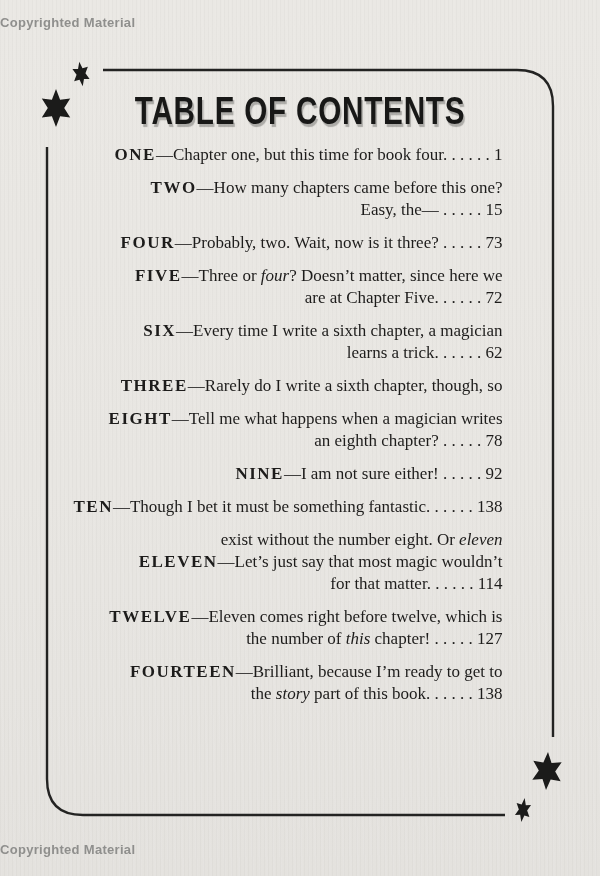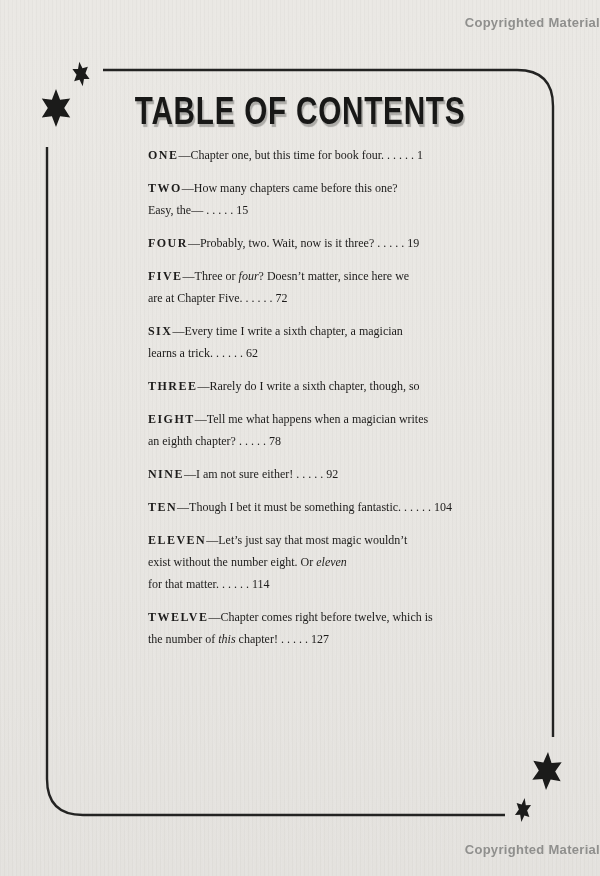--- a/index.html
+++ b/index.html
@@ -5,39 +5,39 @@
   html,body { margin:0; padding:0; background:#d5d4d1; }
   .page {
     position:relative; width:600px; height:876px; overflow:hidden;
     background:
       repeating-linear-gradient(90deg, rgba(120,118,112,0.045) 0 1px, rgba(0,0,0,0) 1px 4px),
       repeating-linear-gradient(88deg, rgba(255,255,255,0.05) 0 2px, rgba(0,0,0,0) 2px 7px),
       linear-gradient(180deg, #eae8e4 0%, #e8e6e2 55%, #e4e2de 100%);
     font-family:"Liberation Serif","DejaVu Serif",serif;
   }
   .copyright {
-    position:absolute; left:0; width:100%; text-align:right;
+    position:absolute; left:0; width:100%; text-align:left;
     font-family:"Liberation Sans","DejaVu Sans",sans-serif;
     font-weight:700; font-size:13px; letter-spacing:0.3px; color:#8f8f8d;
   }
   .copyright.top { top:15px; }
   .copyright.bottom { top:842px; }
   .frame { position:absolute; left:0; top:0; pointer-events:none; }
   .title {
     position:absolute; top:90px; left:0; width:100%; margin:0;
     text-align:center;
     font-family:"Liberation Sans","DejaVu Sans",sans-serif;
     font-weight:700; font-size:38px; letter-spacing:1px; color:#181817;
     transform:scaleX(0.78); transform-origin:50% 50%;
     text-shadow:2px 3px 1px rgba(60,60,58,0.35);
     white-space:nowrap;
   }
   .entries {
-    position:absolute; top:144px; left:300px; transform:translateX(-50%);
-    text-align:left; font-size:12px; line-height:22px; color:#1d1c1b;
+    position:absolute; top:144px; left:288px; transform:translateX(-50%);
+    text-align:right; font-size:17px; line-height:22px; color:#1d1c1b;
   }
   .entry { margin:0 0 11px 0; white-space:nowrap; }
   .entry:last-child { margin-bottom:0; }
   .label { font-weight:700; letter-spacing:1.5px; }
   .it { font-style:italic; }
 </style>
 </head>
 <body>
 
 <div class="page">
@@ -68,49 +68,53 @@
 
   <div class="entries">
       <div class="entry">
         <div class="line"><span class="label">ONE</span><span>—Chapter one, but this time for book four. . . . . . 1</span></div>
       </div>
       <div class="entry">
         <div class="line"><span class="label">TWO</span><span>—How many chapters came before this one?</span></div>
         <div class="line"><span>Easy, the— . . . . . 15</span></div>
       </div>
       <div class="entry">
-        <div class="line"><span class="label">FOUR</span><span>—Probably, two. Wait, now is it three? . . . . . 19</span></div>
+        <div class="line"><span class="label">FOUR</span><span>—Probably, two. Wait, now is it three? . . . . . 73</span></div>
       </div>
       <div class="entry">
         <div class="line"><span class="label">FIVE</span><span>—Three or </span><span class="it">four</span><span>? Doesn’t matter, since here we</span></div>
         <div class="line"><span>are at Chapter Five. . . . . . 72</span></div>
       </div>
       <div class="entry">
         <div class="line"><span class="label">SIX</span><span>—Every time I write a sixth chapter, a magician</span></div>
         <div class="line"><span>learns a trick. . . . . . 62</span></div>
       </div>
       <div class="entry">
         <div class="line"><span class="label">THREE</span><span>—Rarely do I write a sixth chapter, though, so</span></div>
       </div>
       <div class="entry">
         <div class="line"><span class="label">EIGHT</span><span>—Tell me what happens when a magician writes</span></div>
         <div class="line"><span>an eighth chapter? . . . . . 78</span></div>
       </div>
       <div class="entry">
         <div class="line"><span class="label">NINE</span><span>—I am not sure either! . . . . . 92</span></div>
       </div>
       <div class="entry">
-        <div class="line"><span class="label">TEN</span><span>—Though I bet it must be something fantastic. . . . . . 104</span></div>
+        <div class="line"><span class="label">TEN</span><span>—Though I bet it must be something fantastic. . . . . . 138</span></div>
       </div>
       <div class="entry">
+        <div class="line"><span>exist without the number eight. Or </span><span class="it">eleven</span></div>
         <div class="line"><span class="label">ELEVEN</span><span>—Let’s just say that most magic wouldn’t</span></div>
-        <div class="line"><span>exist without the number eight. Or </span><span class="it">eleven</span></div>
         <div class="line"><span>for that matter. . . . . . 114</span></div>
       </div>
       <div class="entry">
-        <div class="line"><span class="label">TWELVE</span><span>—Chapter comes right before twelve, which is</span></div>
+        <div class="line"><span class="label">TWELVE</span><span>—Eleven comes right before twelve, which is</span></div>
         <div class="line"><span>the number of </span><span class="it">this</span><span> chapter! . . . . . 127</span></div>
+      </div>
+      <div class="entry">
+        <div class="line"><span class="label">FOURTEEN</span><span>—Brilliant, because I’m ready to get to</span></div>
+        <div class="line"><span>the </span><span class="it">story</span><span> part of this book. . . . . . 138</span></div>
       </div>
     </div>
 
   <div class="copyright bottom">Copyrighted Material</div>
 
 </div>
 
 </body></html>

